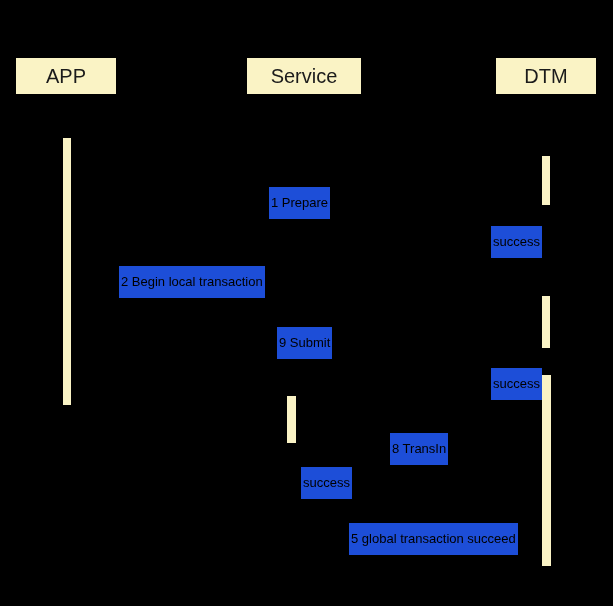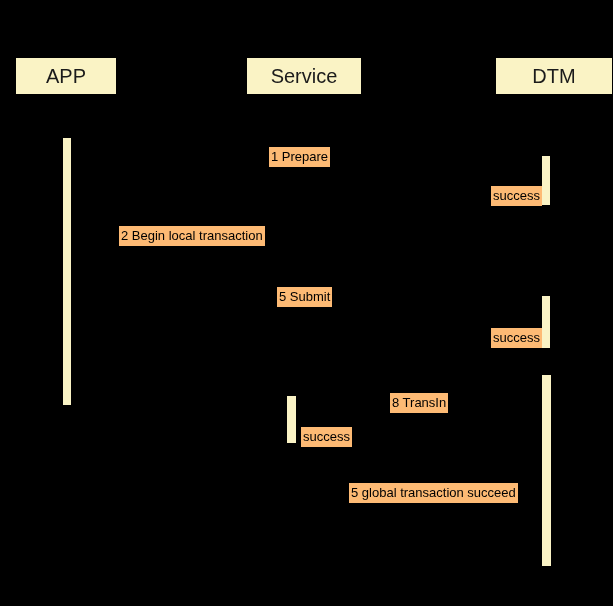--- a/index.html
+++ b/index.html
@@ -32,60 +32,61 @@
     width: 1px;
     height: 472px;
     background: #000000; 
   }
   .activation {
     position: absolute;
     background: #FAF3C5;
   }
   .msg-label {
     position: absolute;
-    background: #fdba74;
+    background: #1d4ed8;
     color: #000000;
     font-size: 13px;
     line-height: 16px;
-    padding: 2px 2px;
+    padding: 8px 2px;
     white-space: nowrap;
+    margin-top: 40px;
   }
 </style>
 </head>
 <body>
 
 <div id="canvas">
 
   <div class="participant" style="left:16px; width:100px;">
     <span>APP</span>
   </div>
   <div class="participant" style="left:247px; width:114px;">
     <span>Service</span>
   </div>
-  <div class="participant" style="left:496px; width:116px;">
+  <div class="participant" style="left:496px; width:100px;">
     <span>DTM</span>
   </div>
 
   <div class="lifeline" style="left:66px;"></div>
   <div class="lifeline" style="left:296px;"></div>
   <div class="lifeline" style="left:546px;"></div>
 
   <div class="activation" style="left:63px; top:138px; width:8px; height:267px;"></div>
   <div class="activation" style="left:542px; top:156px; width:8px; height:49px;"></div>
   <div class="activation" style="left:542px; top:296px; width:8px; height:52px;"></div>
   <div class="activation" style="left:287px; top:396px; width:9px; height:47px;"></div>
   <div class="activation" style="left:542px; top:375px; width:9px; height:191px;"></div>
 
   <div class="msg-label" style="left:269px; top:147px;">1 Prepare</div>
 
   <div class="msg-label" style="right:71px; top:186px;">success</div>
 
   <div class="msg-label" style="left:119px; top:226px;">2 Begin local transaction</div>
 
-  <div class="msg-label" style="left:277px; top:287px;">5 Submit</div>
+  <div class="msg-label" style="left:277px; top:287px;">9 Submit</div>
 
   <div class="msg-label" style="right:71px; top:328px;">success</div>
 
   <div class="msg-label" style="left:390px; top:393px;">8 TransIn</div>
 
   <div class="msg-label" style="left:301px; top:427px;">success</div>
 
   <div class="msg-label" style="left:349px; top:483px;text-align:center;">5 global transaction succeed</div>
 
 </div>

